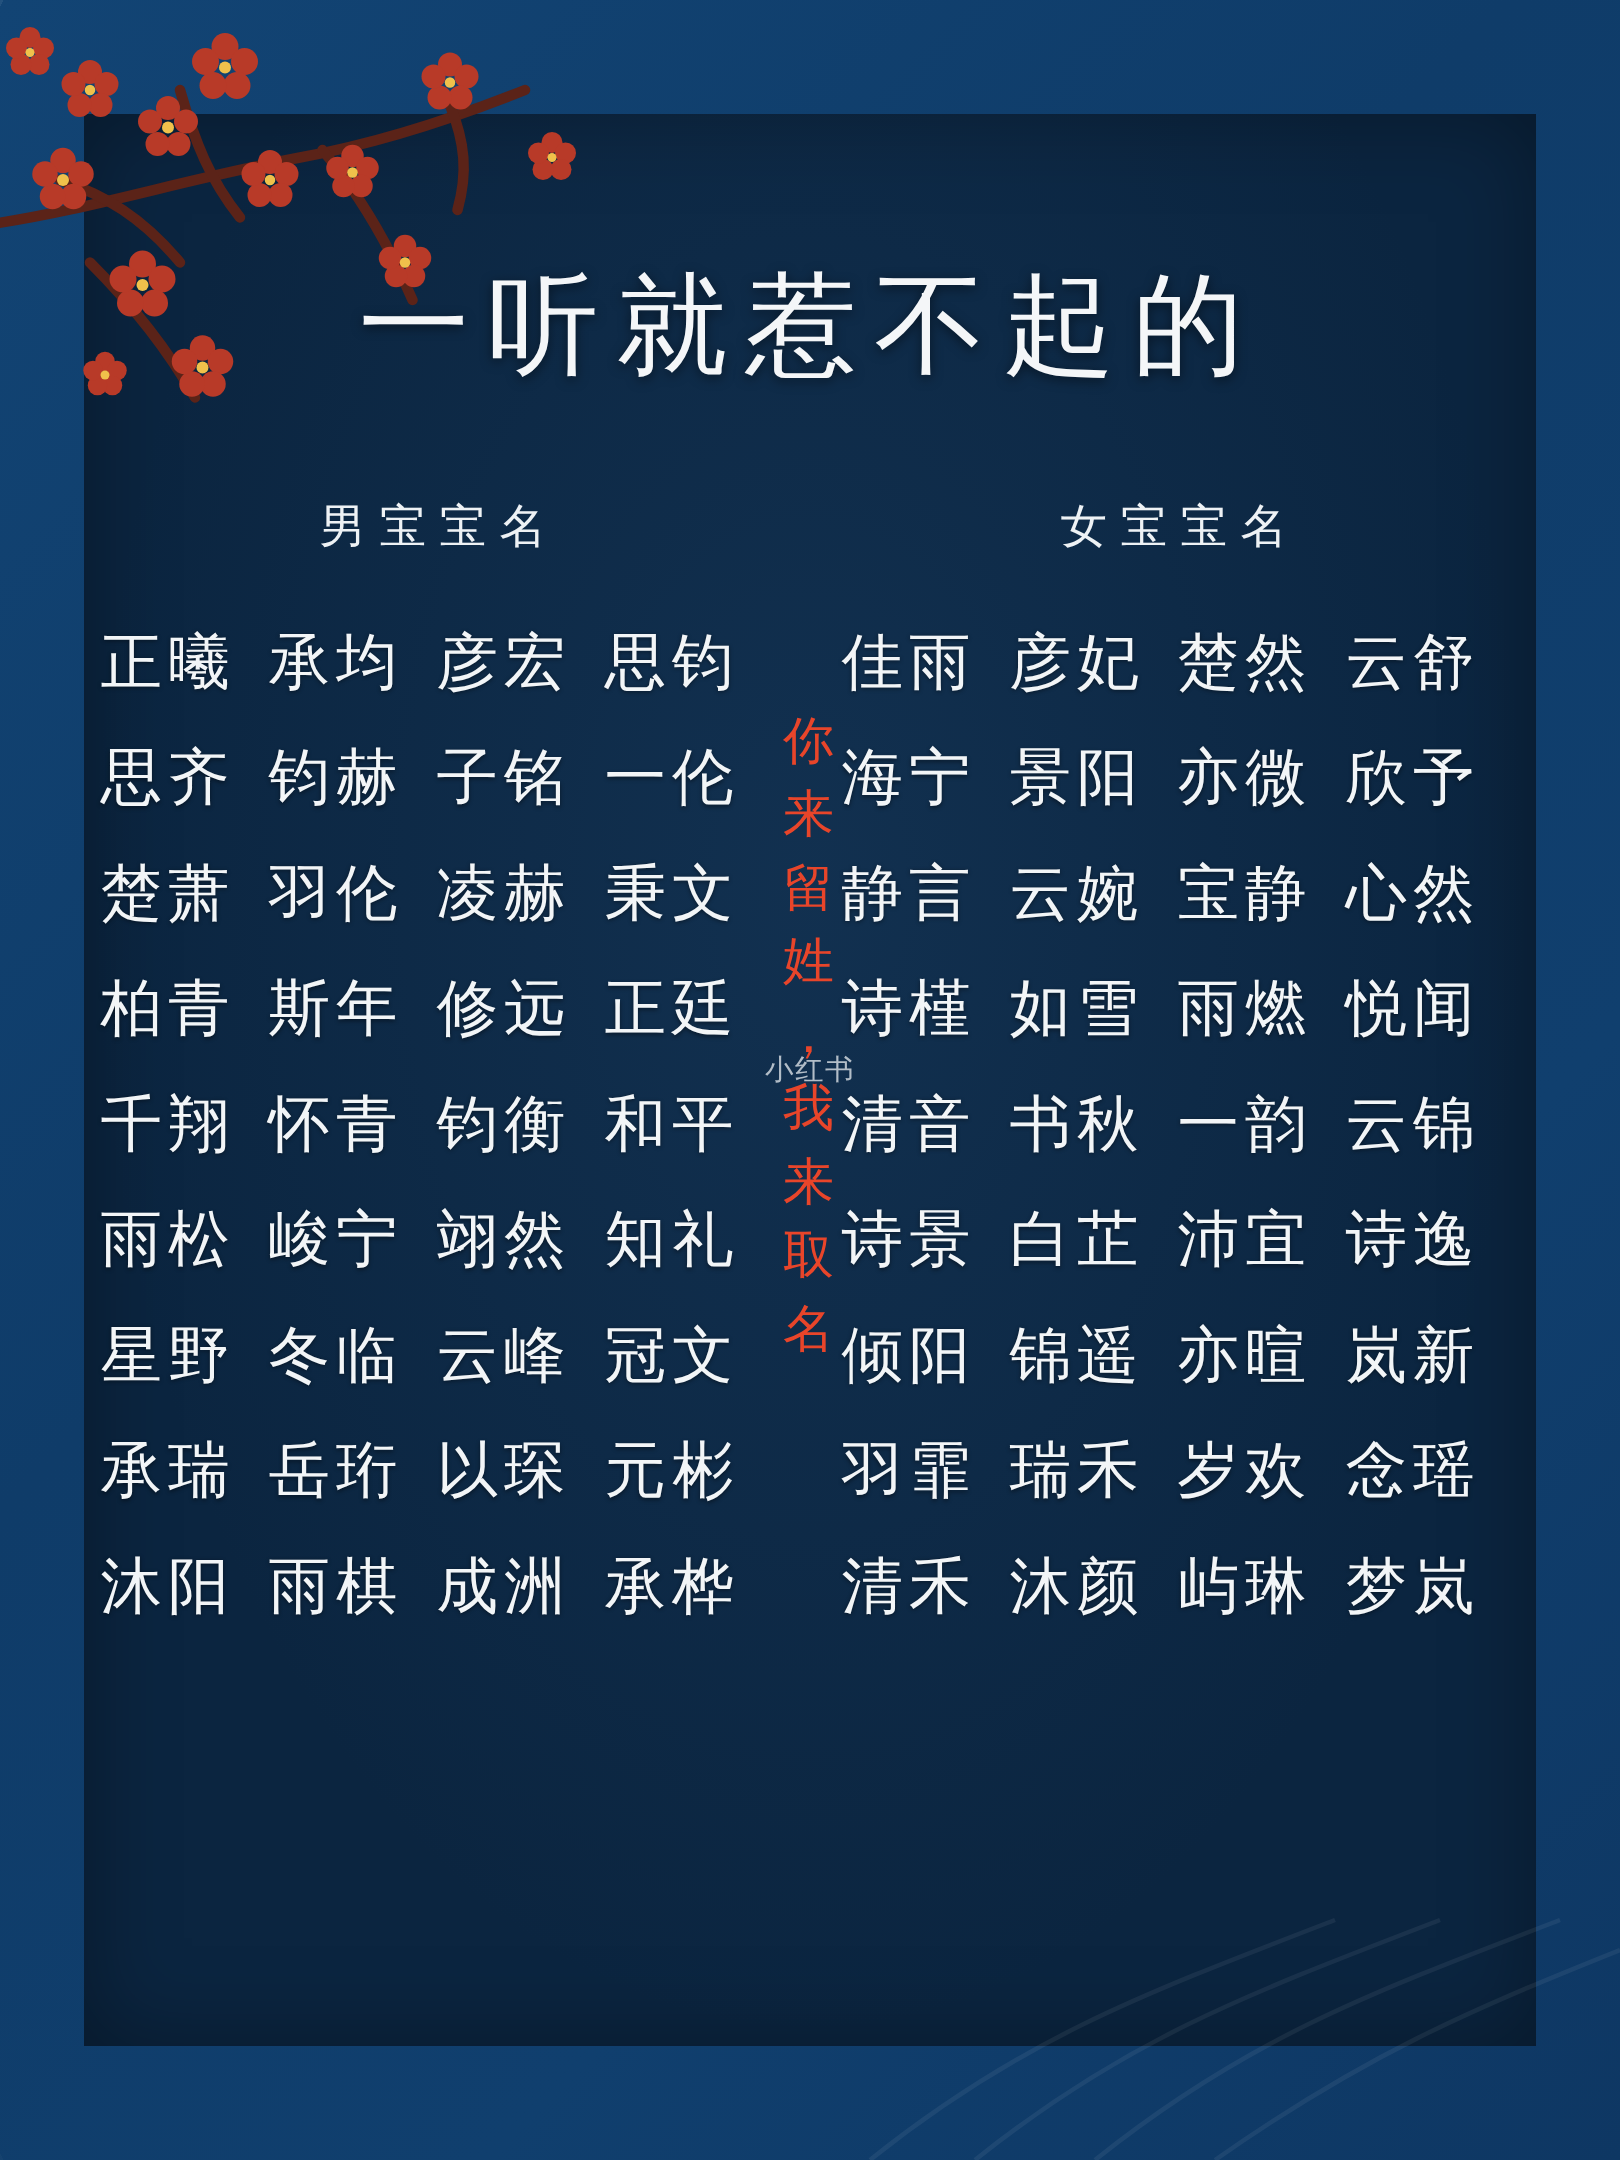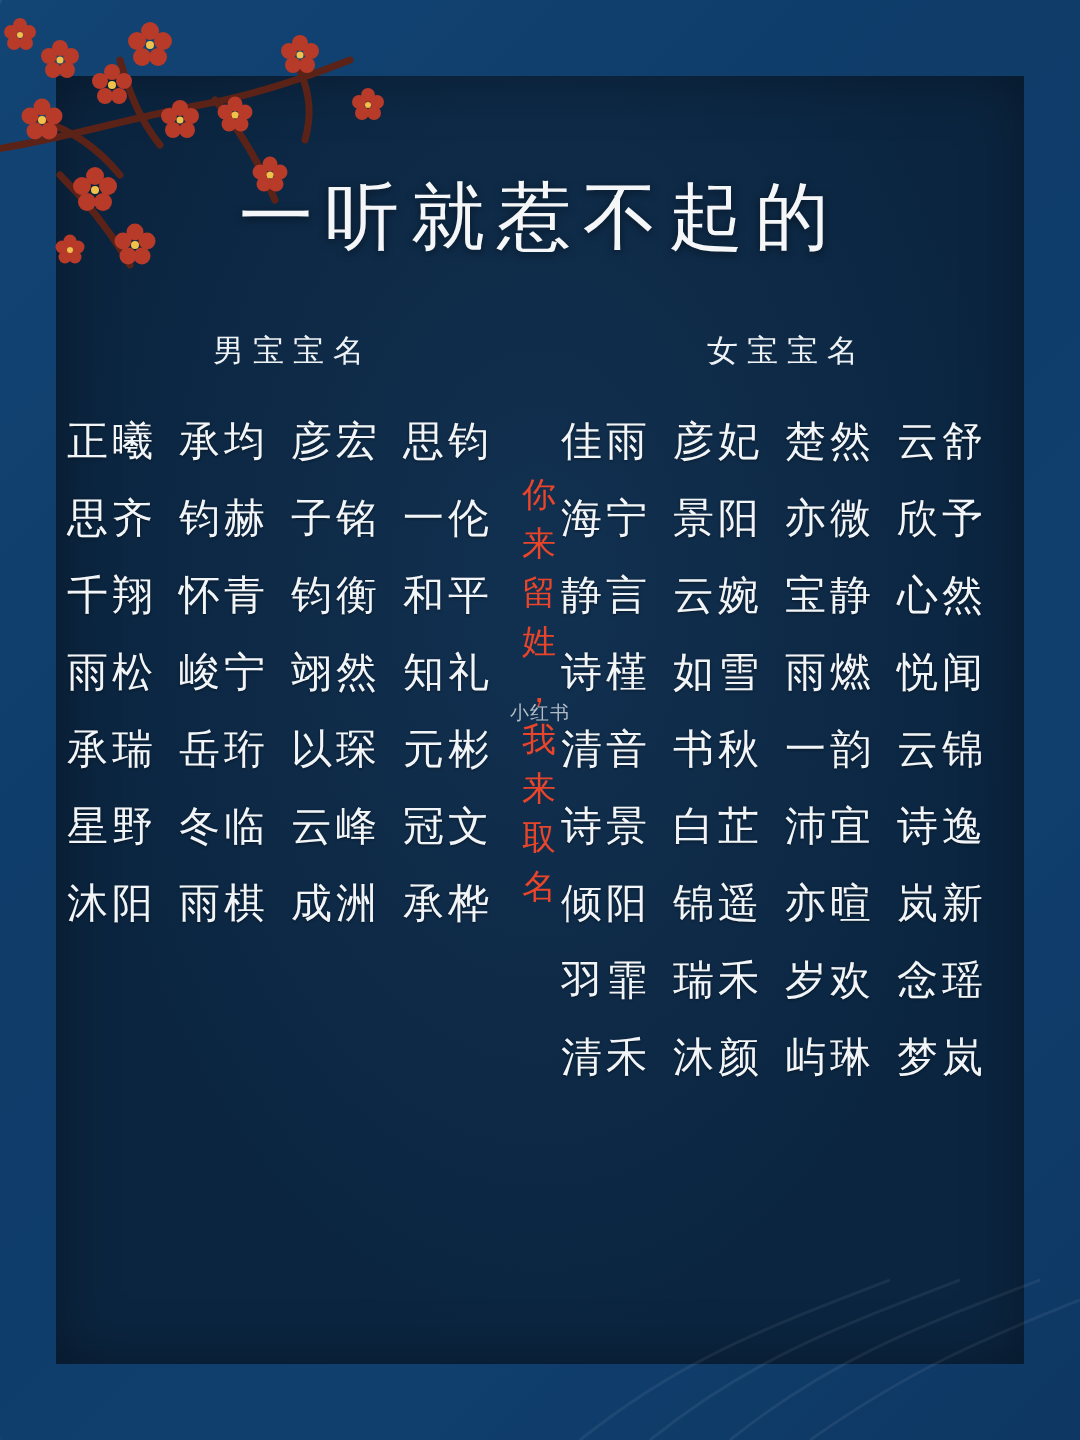--- a/index.html
+++ b/index.html
@@ -283,42 +283,54 @@
         <div class="name">彦宏</div>
         <div class="name">思钧</div>
       </div>
       <div class="name-row">
         <div class="name">思齐</div>
         <div class="name">钧赫</div>
         <div class="name">子铭</div>
         <div class="name">一伦</div>
       </div>
       <div class="name-row">
+        <div class="name">楚萧</div>
+        <div class="name">羽伦</div>
+        <div class="name">凌赫</div>
+        <div class="name">秉文</div>
+      </div>
+      <div class="name-row">
+        <div class="name">柏青</div>
+        <div class="name">斯年</div>
+        <div class="name">修远</div>
+        <div class="name">正廷</div>
+      </div>
+      <div class="name-row">
         <div class="name">千翔</div>
         <div class="name">怀青</div>
         <div class="name">钧衡</div>
         <div class="name">和平</div>
       </div>
       <div class="name-row">
         <div class="name">雨松</div>
         <div class="name">峻宁</div>
         <div class="name">翊然</div>
         <div class="name">知礼</div>
       </div>
       <div class="name-row">
+        <div class="name">星野</div>
+        <div class="name">冬临</div>
+        <div class="name">云峰</div>
+        <div class="name">冠文</div>
+      </div>
+      <div class="name-row">
         <div class="name">承瑞</div>
         <div class="name">岳珩</div>
         <div class="name">以琛</div>
         <div class="name">元彬</div>
-      </div>
-      <div class="name-row">
-        <div class="name">星野</div>
-        <div class="name">冬临</div>
-        <div class="name">云峰</div>
-        <div class="name">冠文</div>
       </div>
       <div class="name-row">
         <div class="name">沐阳</div>
         <div class="name">雨棋</div>
         <div class="name">成洲</div>
         <div class="name">承桦</div>
       </div>
     </div>
 
     <div class="col">

